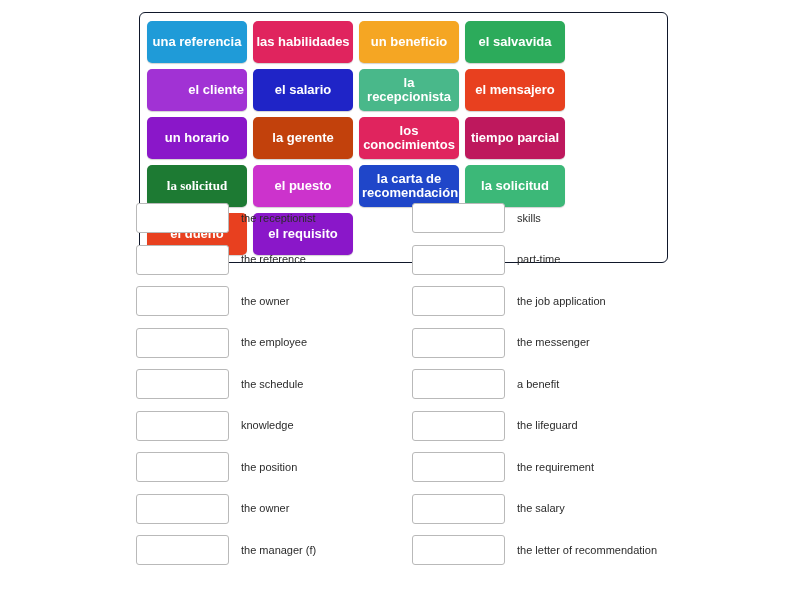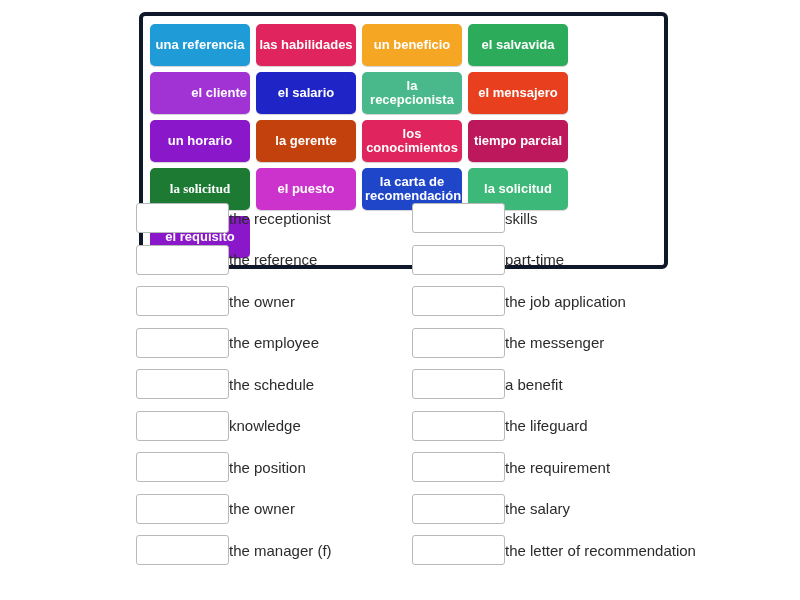--- a/index.html
+++ b/index.html
@@ -20,21 +20,21 @@
   }
 
   
   #tile-bank {
     position: absolute;
     left: 139px;
     top: 12px;
     width: 529px;
     padding: 8px 7px 7px 7px;
     background: #ffffff;
-    border: 4px solid #0f172a;
+    border: 1px solid #0f172a;
     border-radius: 6px;
   }
 
   #tile-rows {
     display: flex;
     flex-wrap: wrap;
     gap: 6px;
   }
 
   .tile {
@@ -79,21 +79,22 @@
   }
   .drop-slot {
     width: 93px;
     height: 30px;
     background: #ffffff;
     border: 1px solid #b9b9b9;
     border-radius: 3px;
     flex: 0 0 auto;
   }
   .answer-label {
-    font-size: 15px;
+    margin-left: 12px;
+    font-size: 11px;
     color: #2b2b2b;
     line-height: 19px;
     font-family: "Liberation Sans", sans-serif;
   }
 </style>
 </head>
 <body>
 
 <div id="app">
 
@@ -140,20 +141,23 @@
         </div>
         <div class="tile" style="background: rgb(204, 51, 204);">
           <span>el puesto</span>
         </div>
         <div class="tile" style="background: rgb(31, 70, 201);">
           <span>la carta de recomendación</span>
         </div>
         <div class="tile" style="background: rgb(60, 184, 120);">
           <span>la solicitud</span>
         </div>
+        <div class="tile" style="background: rgb(232, 64, 31);">
+          <span>el dueño</span>
+        </div>
         <div class="tile" style="background: rgb(138, 23, 201);">
           <span>el requisito</span>
         </div>
       </div>
   </div>
 
   <div id="answers">
     <div class="answer-col left" id="col-left">
         <div class="answer-row">
           <div class="drop-slot"></div>

